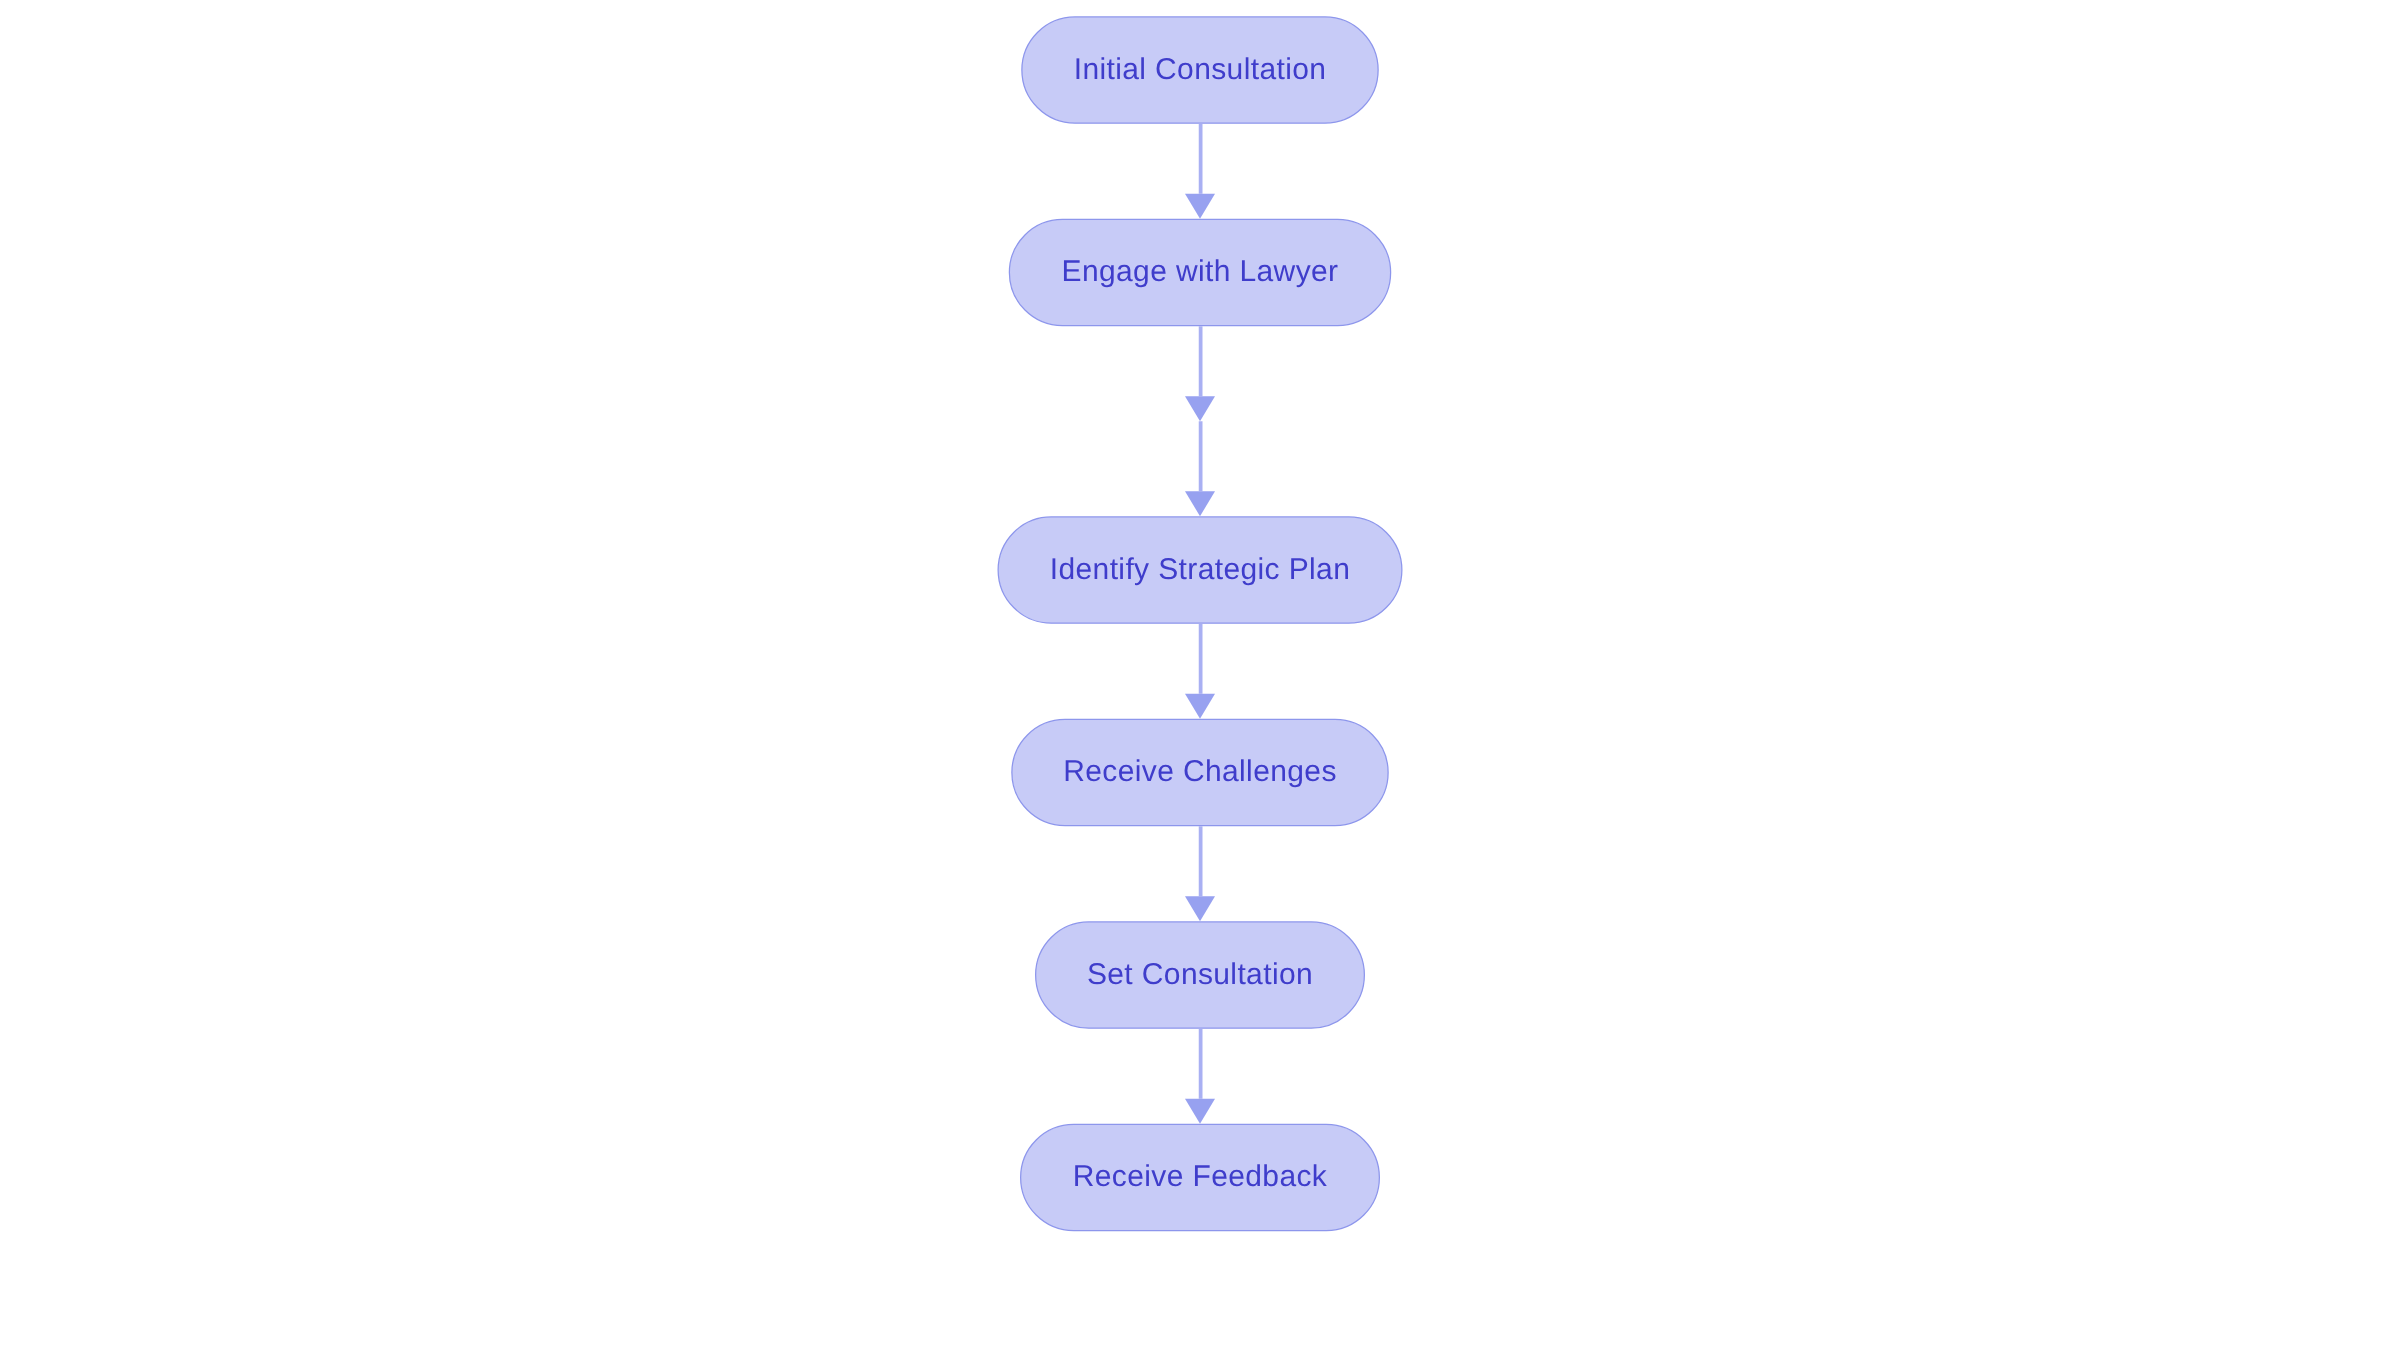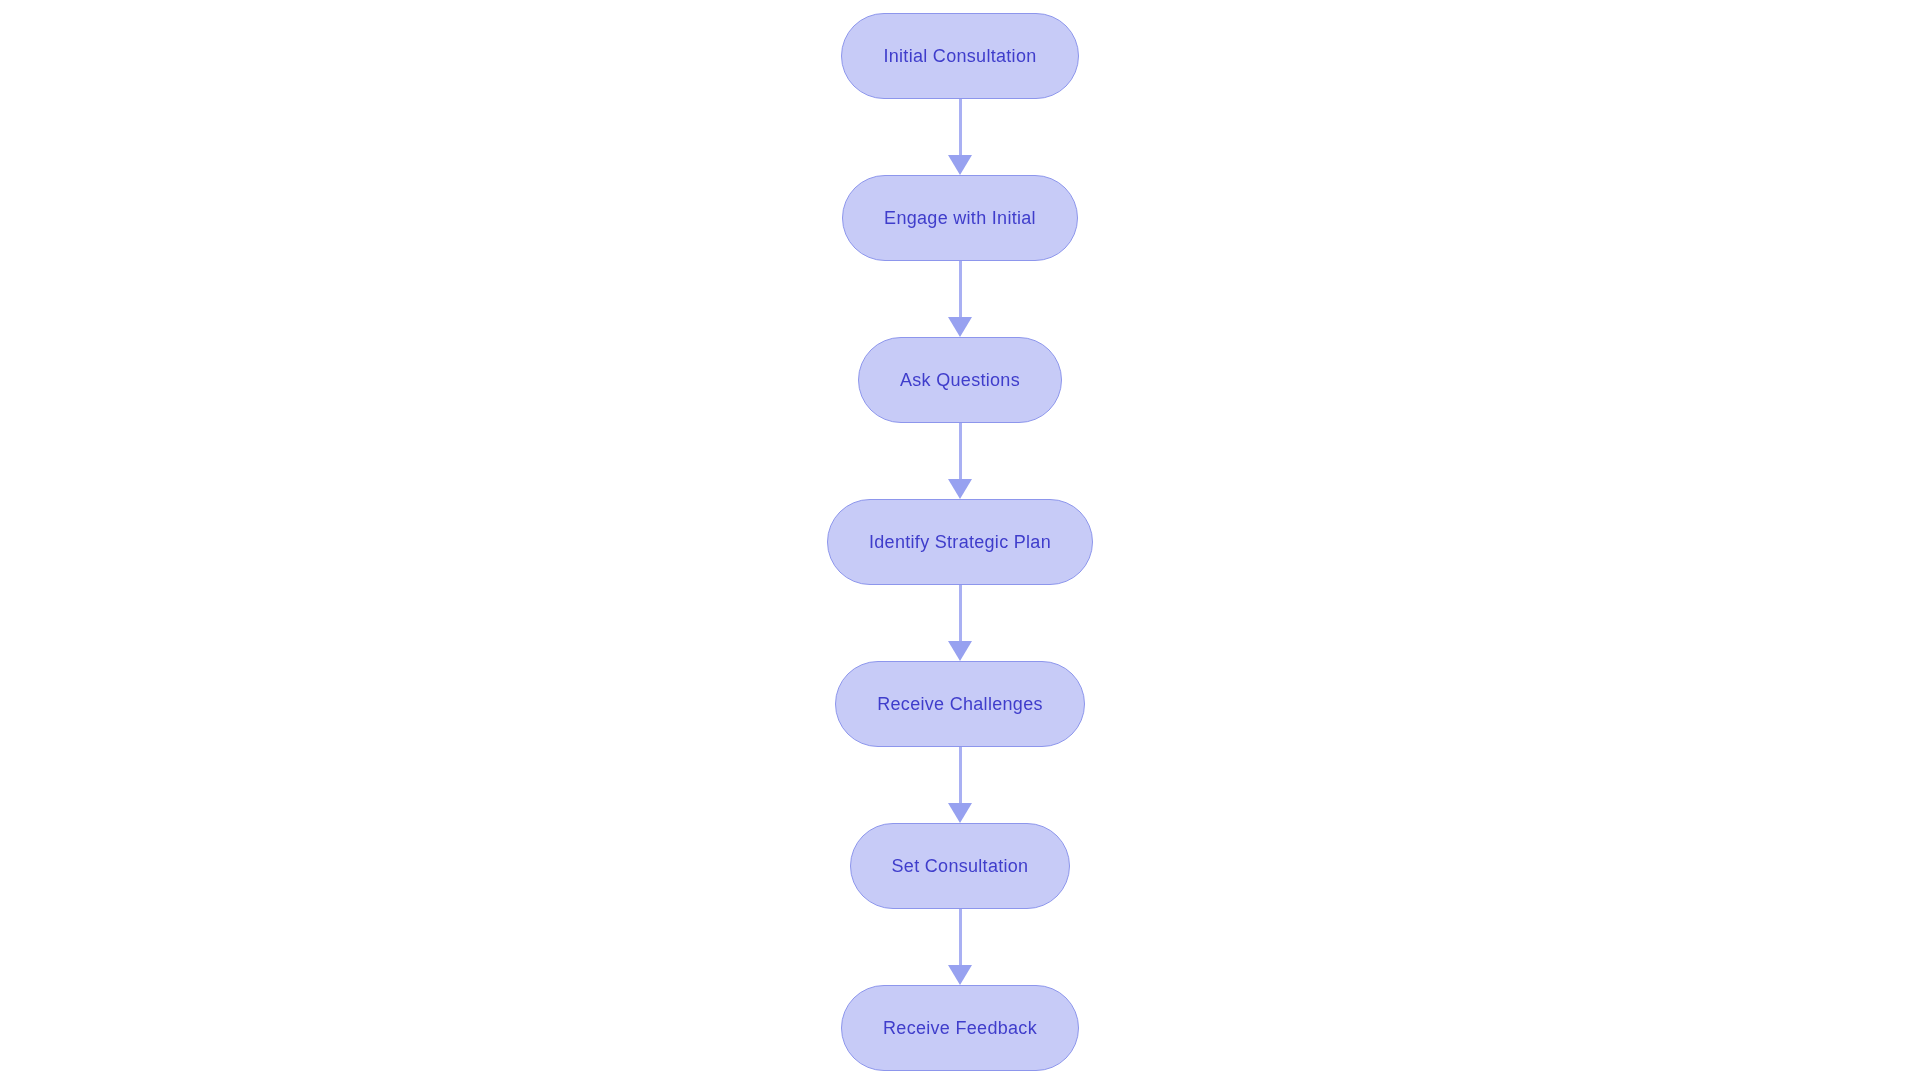--- a/index.html
+++ b/index.html
@@ -23,21 +23,21 @@
   .flow-node {
     height: 86px;
     box-sizing: border-box;
     border-radius: 43px;
     background: #c7cbf7;
     border: 1.5px solid #8d96ec;
     display: flex;
     align-items: center;
     justify-content: center;
     padding: 0 41px;
-    font-size: 18px;
+    font-size: 24px;
     font-weight: 500;
     letter-spacing: 0.3px;
     color: #3f3dcb;
     white-space: nowrap;
     flex: 0 0 auto;
   }
   .flow-arrow {
     height: 76px;
     flex: 0 0 auto;
     display: flex;
@@ -65,31 +65,28 @@
   <div class="flow-node">
     <span>Initial Consultation</span>
   </div>
 
   <div class="flow-arrow">
     <div class="line"></div>
     <div class="head"></div>
   </div>
 
   <div class="flow-node">
-    <span>Engage with Initial</span>
+    <span>Engage with Lawyer</span>
   </div>
 
   <div class="flow-arrow">
     <div class="line"></div>
     <div class="head"></div>
   </div>
 
-  <div class="flow-node">
-    <span>Ask Questions</span>
-  </div>
 
   <div class="flow-arrow">
     <div class="line"></div>
     <div class="head"></div>
   </div>
 
   <div class="flow-node">
     <span>Identify Strategic Plan</span>
   </div>
 

